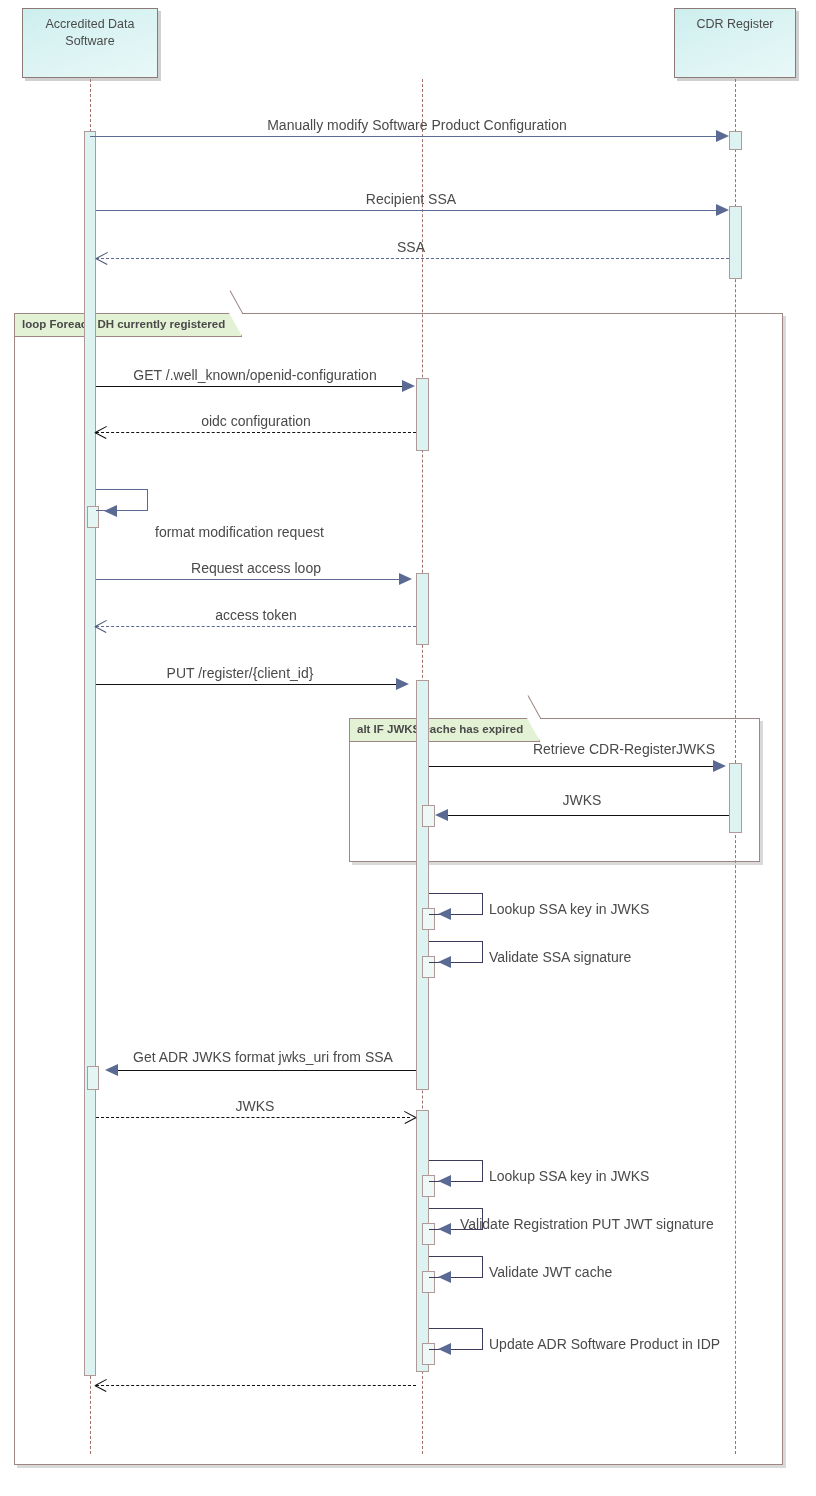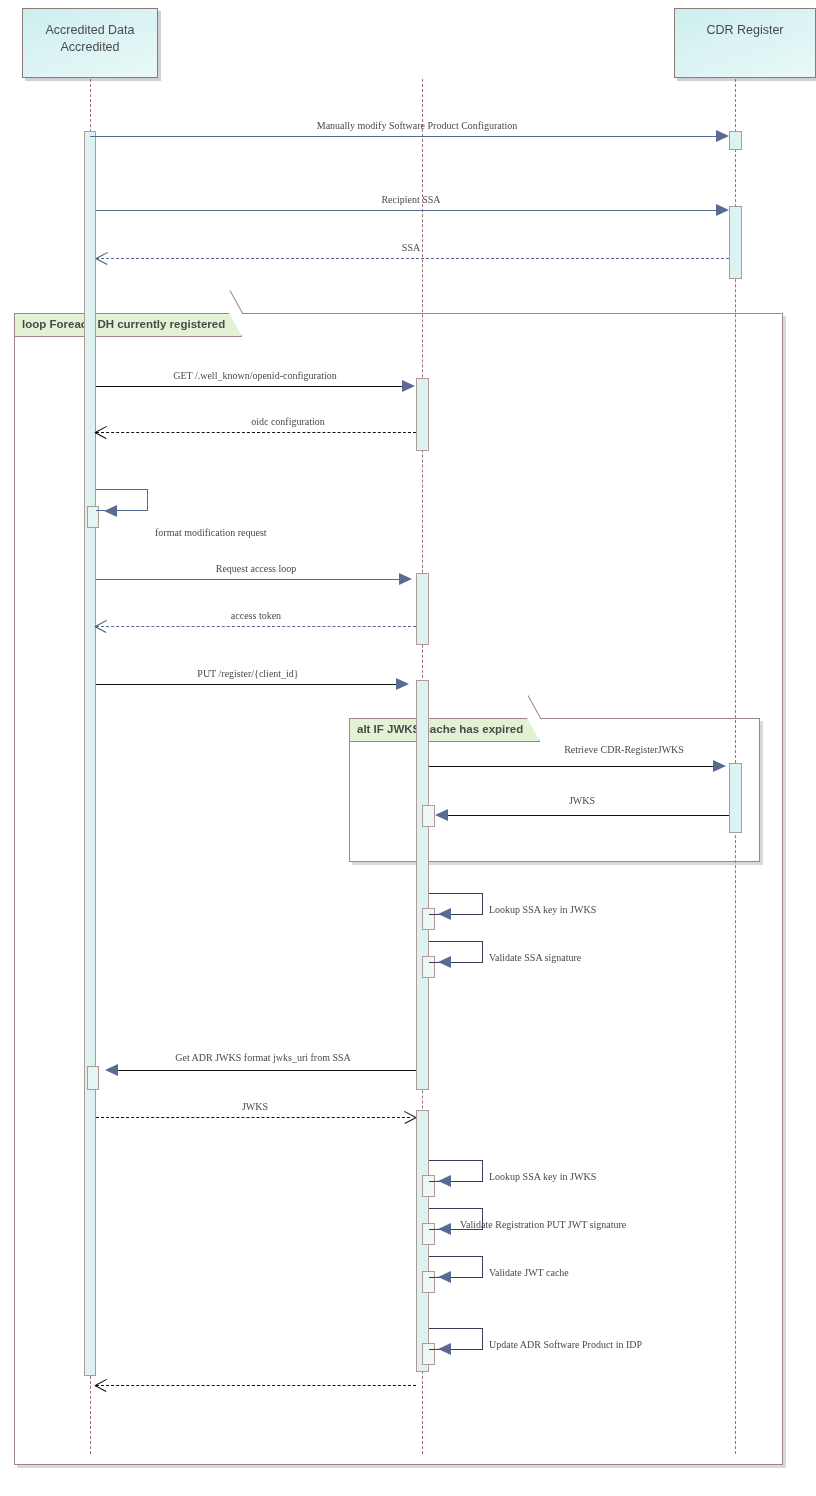--- a/index.html
+++ b/index.html
@@ -10,21 +10,21 @@
   .participant{
     position:absolute;
     box-sizing:border-box;
     border:1px solid #8d7a77;
     background:linear-gradient(160deg,#cdeeee 0%,#d8f2f2 35%,#e9f8f8 100%);
     box-shadow:3px 3px 0 0 rgba(170,170,170,0.55);
     color:#4a4a4a;
     font-size:12.5px;
     line-height:17px;
     text-align:center;
-    padding-top:13px;
+    padding-top:7px;
   }
 
   
   .lifeline{
     position:absolute;
     width:0;
     border-left:1px dashed #a0706c;
   }
 
   
@@ -42,25 +42,24 @@
     border-top-width:1px;
     border-top-style:solid;
   }
   .msg-line.solid-blue{border-top-color:#5b6a93;}
   .msg-line.solid-black{border-top-color:#111111;}
   .msg-line.dashed-blue{border-top-style:dashed;border-top-color:#5b6a93;}
   .msg-line.dashed-black{border-top-style:dashed;border-top-color:#111111;}
 
   .msg-label{
     position:absolute;
-    font-size:10px;
+    font-size:14px;
     color:#4a4a4a;
     white-space:nowrap;
     line-height:13px;
-    font-family:Liberation Serif, serif;
   }
   .msg-label.center{transform:translateX(-50%);}
 
   
   .arrow-r{
     position:absolute;
     width:0;height:0;
     border-top:6px solid transparent;
     border-bottom:6px solid transparent;
     border-left:13px solid #5b6a93;
@@ -128,25 +127,25 @@
     transform:rotate(61deg);
   }
 </style>
 </head>
 <body>
 
 <div id="canvas">
 
   <div class="participant" style="left:22px;top:8px;width:136px;height:70px;">
     <div>Accredited Data</div>
-    <div>Accredited</div>
-  </div>
-
-
-  <div class="participant" style="left:674px;top:8px;width:142px;height:70px;">
+    <div>Software</div>
+  </div>
+
+
+  <div class="participant" style="left:674px;top:8px;width:122px;height:70px;">
     <div>CDR Register</div>
   </div>
 
   <div class="lifeline" style="left:90px;top:79px;height:1375px;"></div>
   <div class="lifeline" style="left:422px;top:79px;height:1375px;"></div>
   <div class="lifeline" style="left:735px;top:79px;height:1375px;"></div>
 
   <div class="fragment" style="left:14px;top:313px;width:769px;height:1152px;"></div>
   <div class="fragment-head" style="left:14px;top:313px;height:24px;">
     <span>loop Foreach DH currently registered</span>
@@ -201,21 +200,21 @@
   <div class="msg-line dashed-blue" style="left:96px;top:258px;width:633px;"></div>
   <div class="openarrow left" style="left:96px;top:251px;">
     <i></i>
       <i></i>
   </div>
 
   <div class="msg-label center" style="left:255px;top:369px;">GET /.well_known/openid-configuration</div>
   <div class="msg-line solid-black" style="left:96px;top:386px;width:307px;"></div>
   <div class="arrow-r" style="left:402px;top:380px;"></div>
 
-  <div class="msg-label center" style="left:256px;top:415px;margin-left:32px;">oidc configuration</div>
+  <div class="msg-label center" style="left:256px;top:415px;">oidc configuration</div>
   <div class="msg-line dashed-black" style="left:96px;top:432px;width:320px;"></div>
   <div class="openarrow left blk" style="left:95px;top:425px;">
     <i></i>
       <i></i>
   </div>
 
   <div class="selfmsg blue" style="left:96px;top:489px;width:52px;height:22px;"></div>
   <div class="arrow-l" style="left:104px;top:505px;"></div>
   <div class="msg-label" style="left:155px;top:496px;margin-top:30px;">format modification request</div>
 
@@ -223,21 +222,21 @@
   <div class="msg-line solid-blue" style="left:96px;top:579px;width:307px;"></div>
   <div class="arrow-r" style="left:399px;top:573px;"></div>
 
   <div class="msg-label center" style="left:256px;top:609px;">access token</div>
   <div class="msg-line dashed-blue" style="left:96px;top:626px;width:320px;"></div>
   <div class="openarrow left" style="left:95px;top:619px;">
     <i></i>
       <i></i>
   </div>
 
-  <div class="msg-label center" style="left:248px;top:667px;">PUT /register/{client_id}</div>
+  <div class="msg-label center" style="left:240px;top:667px;">PUT /register/{client_id}</div>
   <div class="msg-line solid-black" style="left:96px;top:684px;width:300px;"></div>
   <div class="arrow-r" style="left:396px;top:678px;"></div>
 
   <div class="msg-label center" style="left:624px;top:743px;">Retrieve CDR-RegisterJWKS</div>
   <div class="msg-line solid-black" style="left:429px;top:766px;width:287px;"></div>
   <div class="arrow-r" style="left:713px;top:760px;"></div>
 
   <div class="msg-label center" style="left:582px;top:794px;">JWKS</div>
   <div class="msg-line solid-black" style="left:441px;top:815px;width:288px;"></div>
   <div class="arrow-l" style="left:435px;top:809px;"></div>

